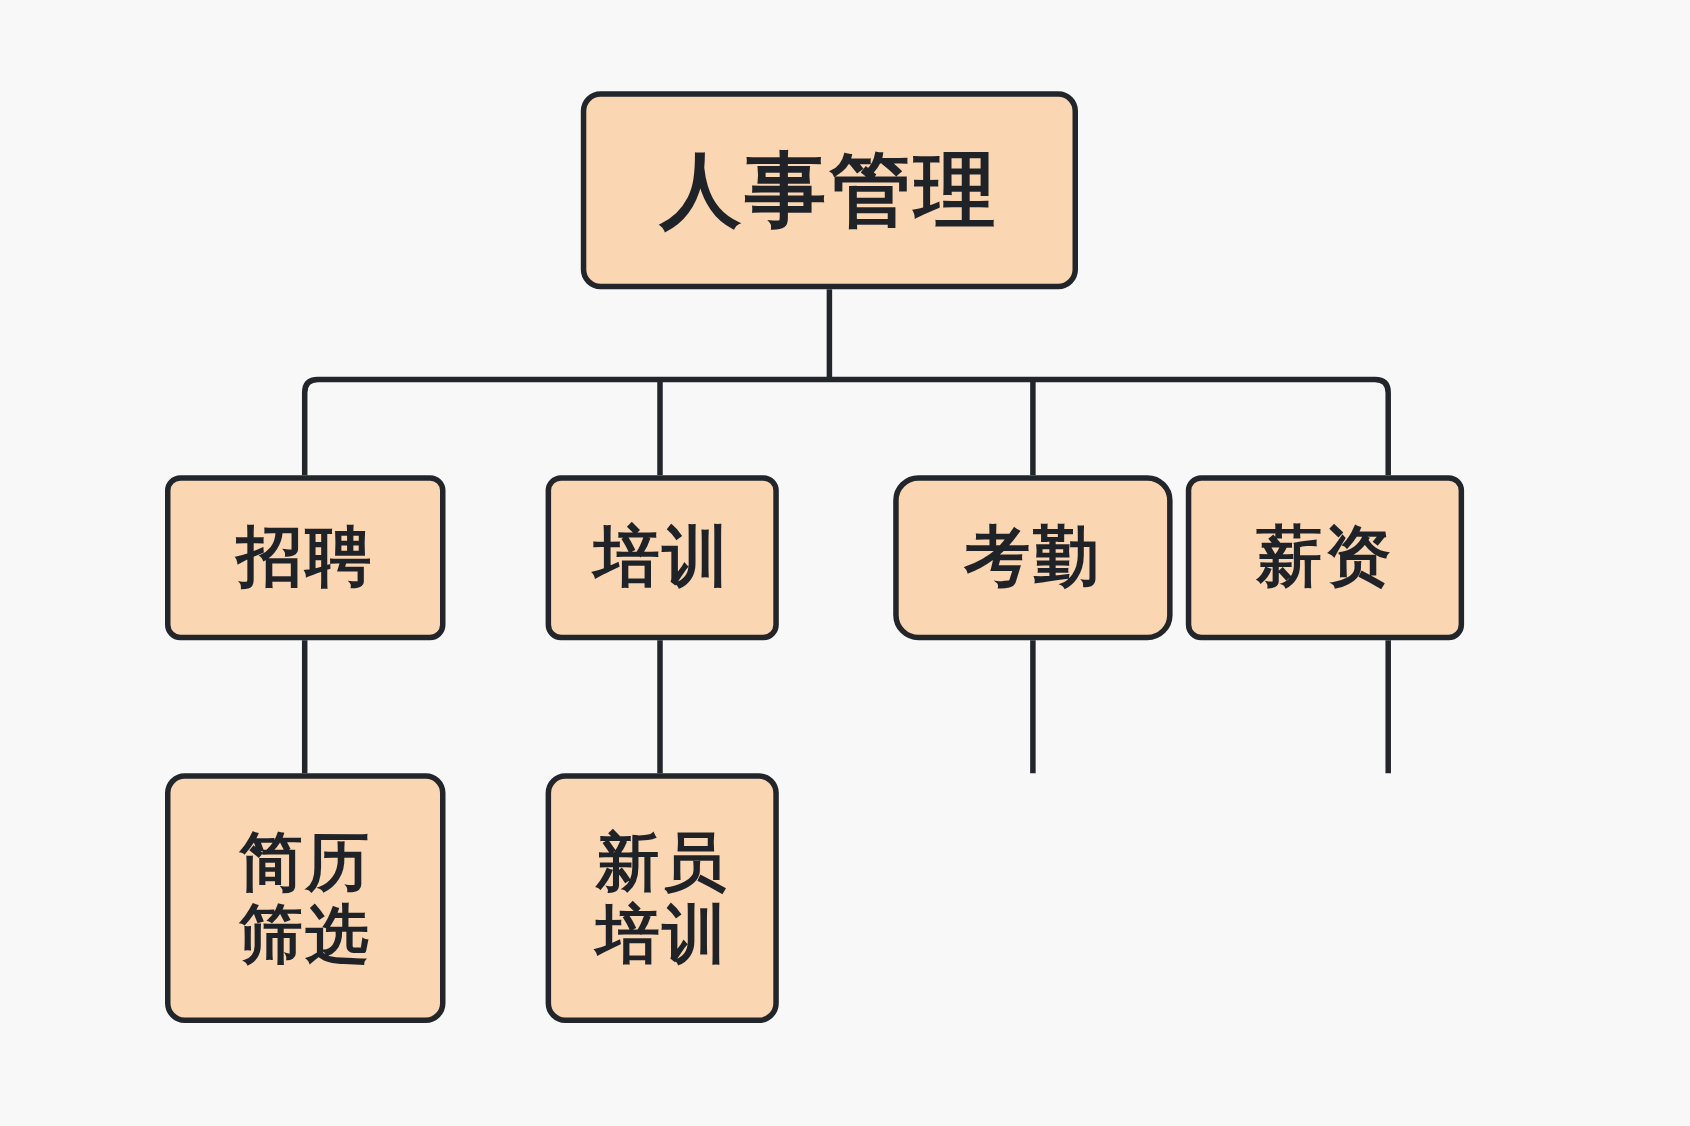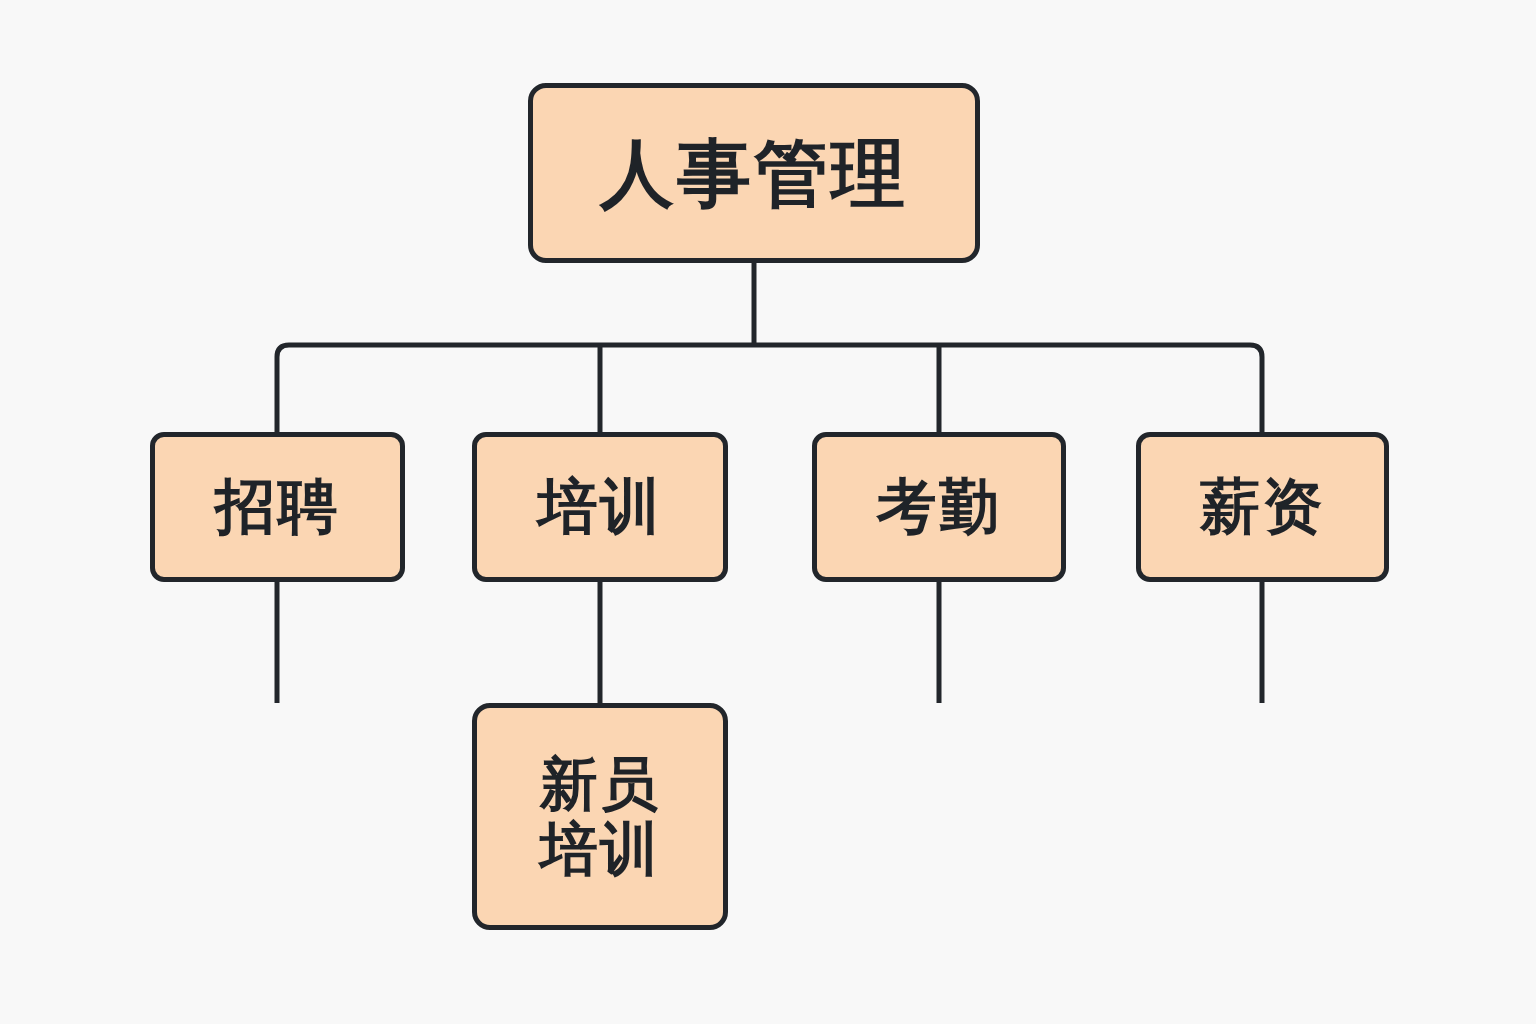--- a/index.html
+++ b/index.html
@@ -70,23 +70,23 @@
   .node-l3 {
     top: 703px;
     height: 227px;
     border-radius: 18px;
   }
   .node-l3 .node-label {
     font-size: 58px;
   }
   
   .col-0 { left: 150px;  width: 255px; }
-  .col-1 { left: 472px;  width: 256px; }
-  .col-2 { left: 812px;  width: 254px; }
-  .col-3 { left: 1136px; width: 253px; }
+  .col-1 { left: 496px;  width: 212px; }
+  .col-2 { left: 812px;  width: 254px; border-radius: 23px; }
+  .col-3 { left: 1078px; width: 253px; }
 </style>
 </head>
 <body>
 
 <div id="chart-root">
 
   <svg id="connector-layer" viewBox="0 0 1536 1024" width="1536" height="1024" aria-hidden="true">
     <g fill="none" stroke="#22262b" stroke-width="5" stroke-linecap="butt">
 
       <path d="M 754 263 L 754 345"></path>
@@ -118,18 +118,22 @@
   <div class="node node-l2 col-1">
     <span class="node-label">培训</span>
   </div>
   <div class="node node-l2 col-2">
     <span class="node-label">考勤</span>
   </div>
   <div class="node node-l2 col-3">
     <span class="node-label">薪资</span>
   </div>
 
+  <div class="node node-l3 col-0">
+    <span class="node-label">简历
+筛选</span>
+  </div>
   <div class="node node-l3 col-1">
     <span class="node-label">新员
 培训</span>
   </div>
 
 </div>
 
 </body></html>

